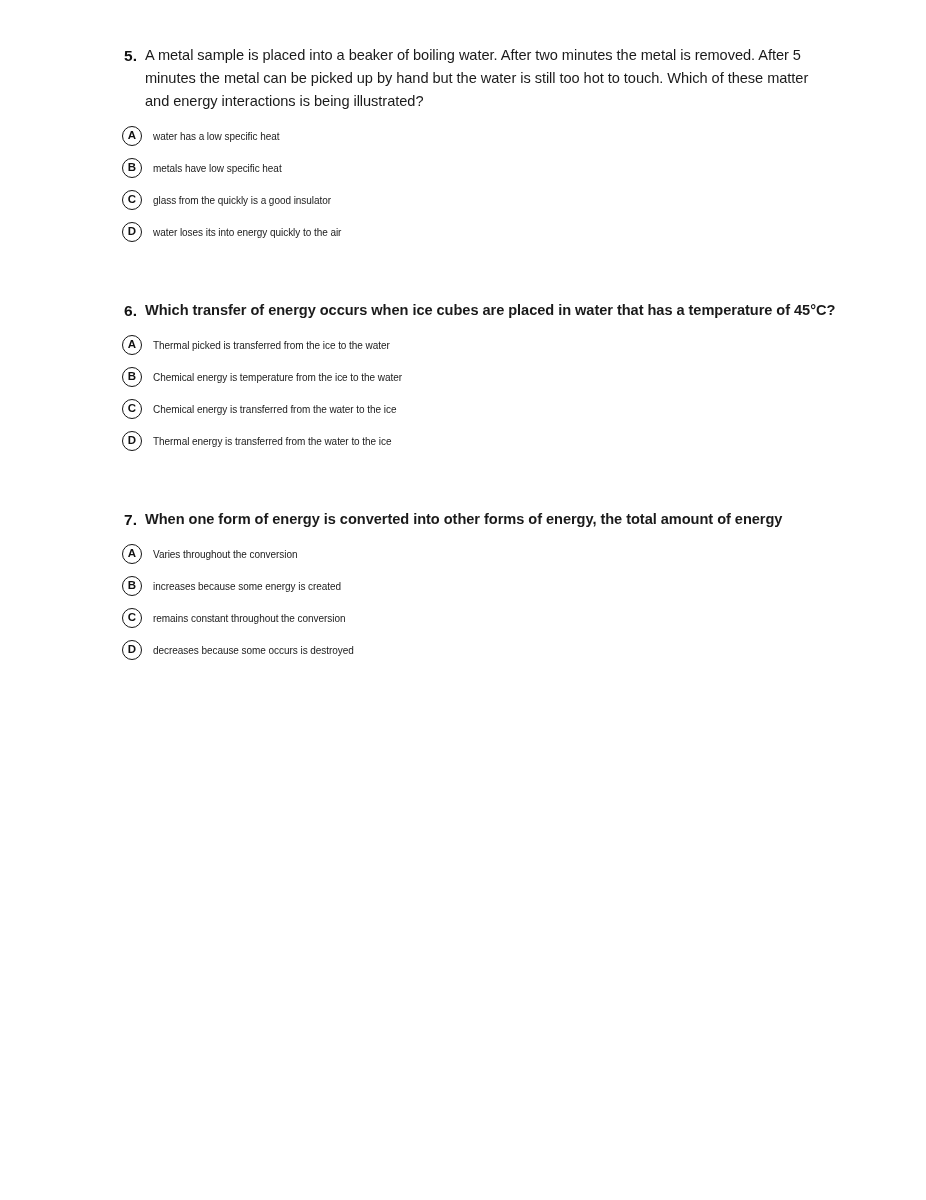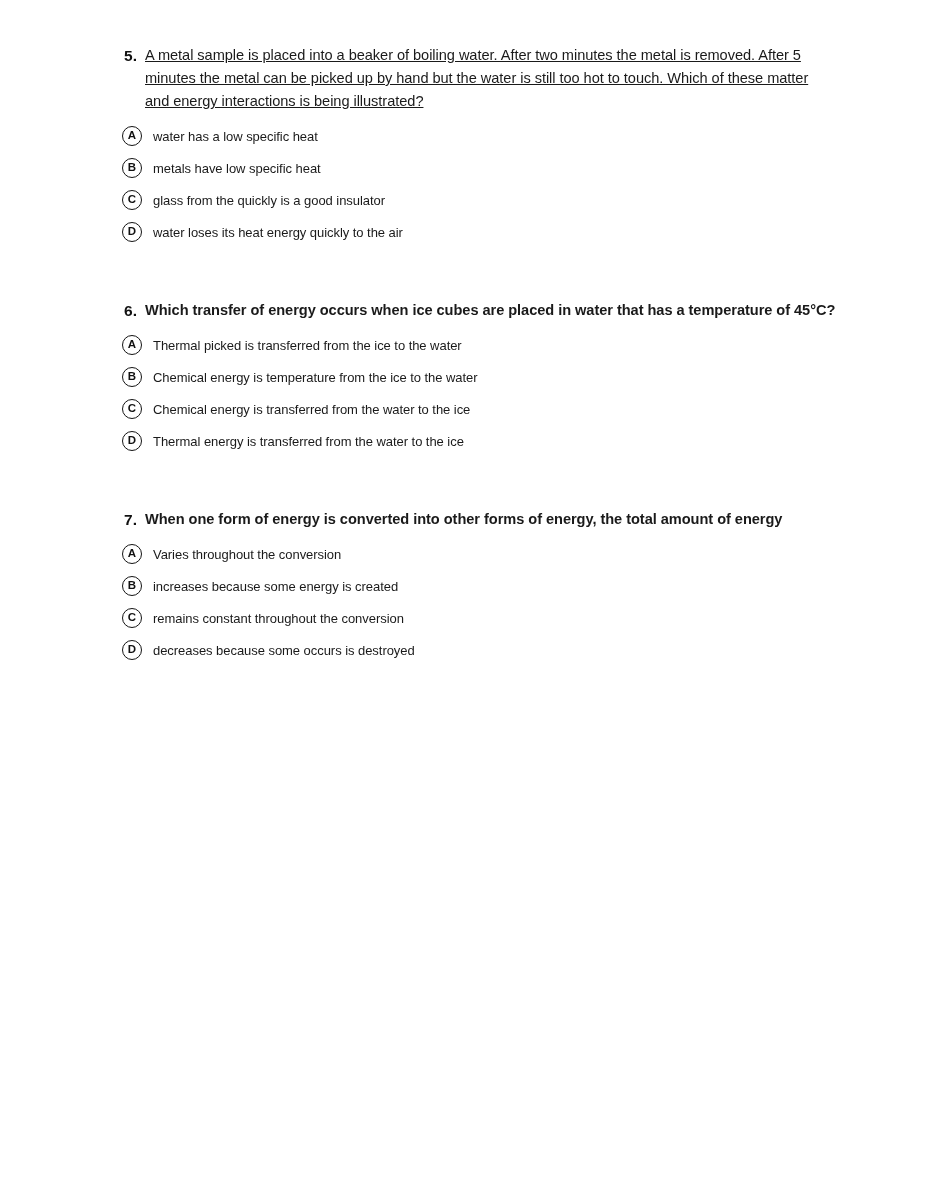--- a/index.html
+++ b/index.html
@@ -95,28 +95,28 @@
     align-items: center;
     justify-content: center;
     font-size: 11.5px;
     font-weight: bold;
     line-height: 1;
     color: #111111;
   }
 
   .option-text {
     flex: 1 1 auto;
-    font-size: 13px;
+    font-size: 10px;
     line-height: 23px;
     color: #1a1a1a;
     letter-spacing: -0.05px;
   }
 
   
-  .q-5 .stem-text { max-width: 668px; text-decoration: underline; }
+  .q-5 .stem-text { max-width: 668px; }
   .q-6 .stem-text { max-width: 700px; font-weight: bold; }
   .q-7 .stem-text { max-width: 700px; font-weight: bold; }
 </style>
 </head>
 <body>
 
 <div class="page">
 
   <div class="question-list">
 
@@ -144,21 +144,21 @@
         <div class="option-bubble">
           <span class="circle">C</span>
         </div>
         <div class="option-text">glass from the quickly is a good insulator</div>
       </div>
 
       <div class="option-row">
         <div class="option-bubble">
           <span class="circle">D</span>
         </div>
-        <div class="option-text">water loses its heat energy quickly to the air</div>
+        <div class="option-text">water loses its into energy quickly to the air</div>
       </div>
     </div>
 
     <div class="question-block q-6">
       <div class="stem-row">
         <div class="stem-number">6.</div>
         <div class="stem-text">Which transfer of energy occurs when ice cubes are placed in water that has a temperature of 45°C?</div>
       </div>
 
       <div class="option-row">

